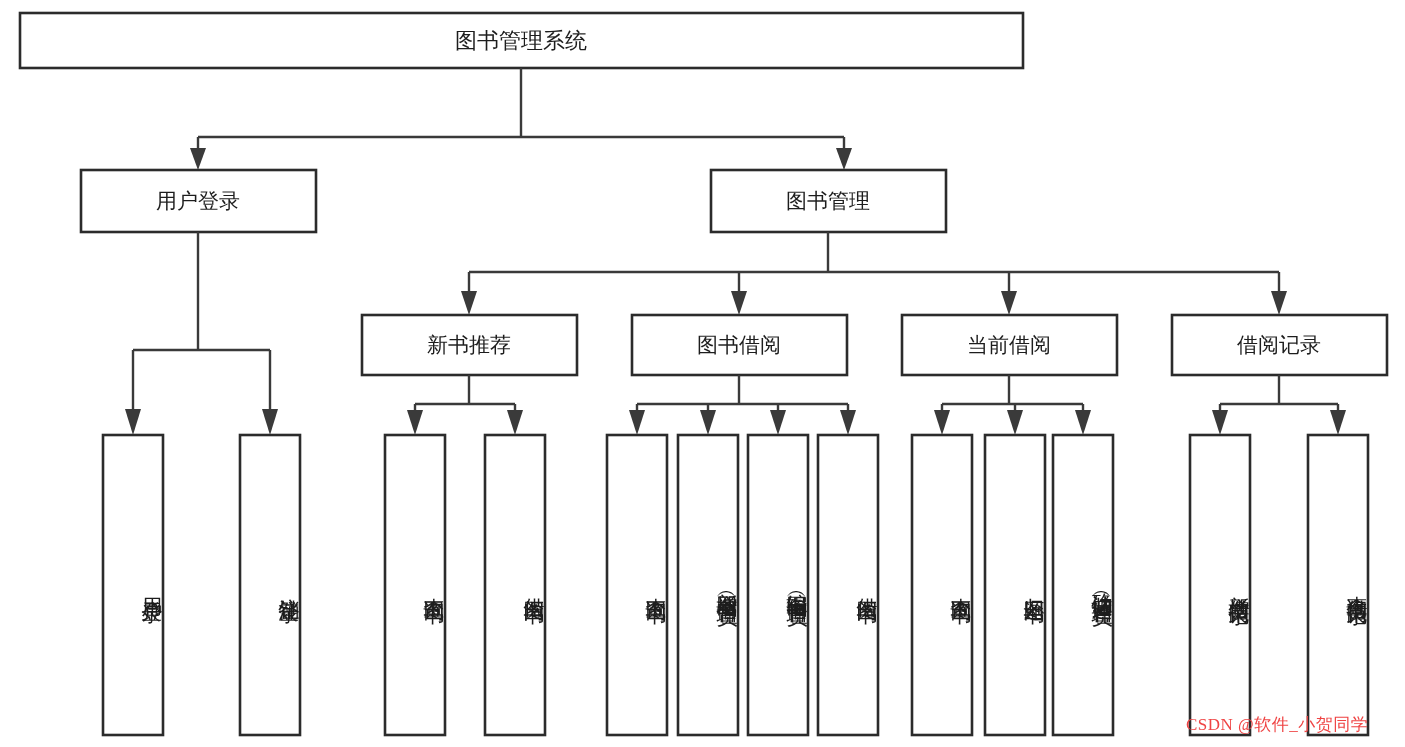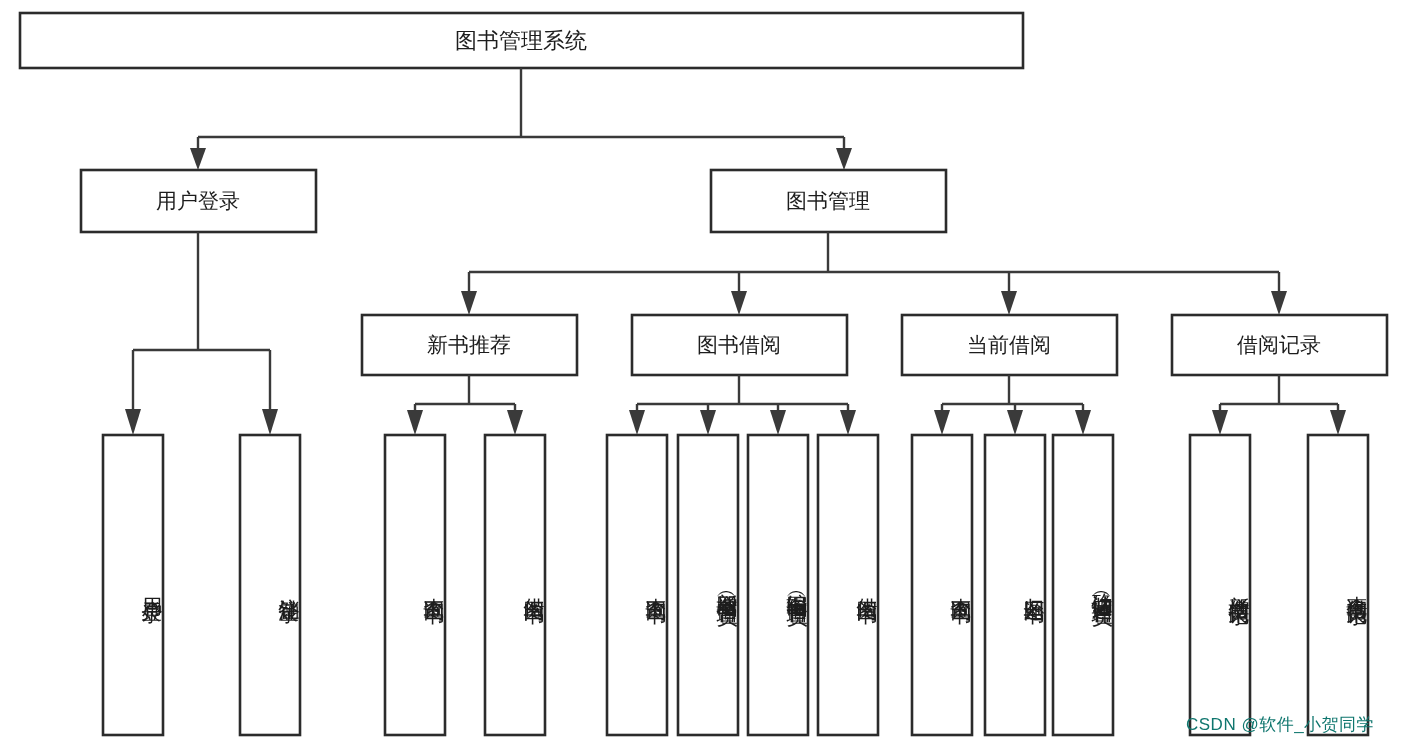--- a/index.html
+++ b/index.html
@@ -75,23 +75,23 @@
     text-align: center;
     pointer-events: none;
     display: flex;
     align-items: flex-start;
     justify-content: center;
   }
   .watermark {
     position: absolute;
     left: 1186px;
     top: 713px;
-    font-family: Liberation Sans, sans-serif;
+    font-family: Liberation Serif, serif;
     font-size: 17px;
-    color: #0f766e;
+    color: #ef4444;
     white-space: nowrap;
     letter-spacing: 0.5px;
     text-align: center;
   }
 </style>
 </head>
 <body>
 
 <div id="diagram-root">
 

